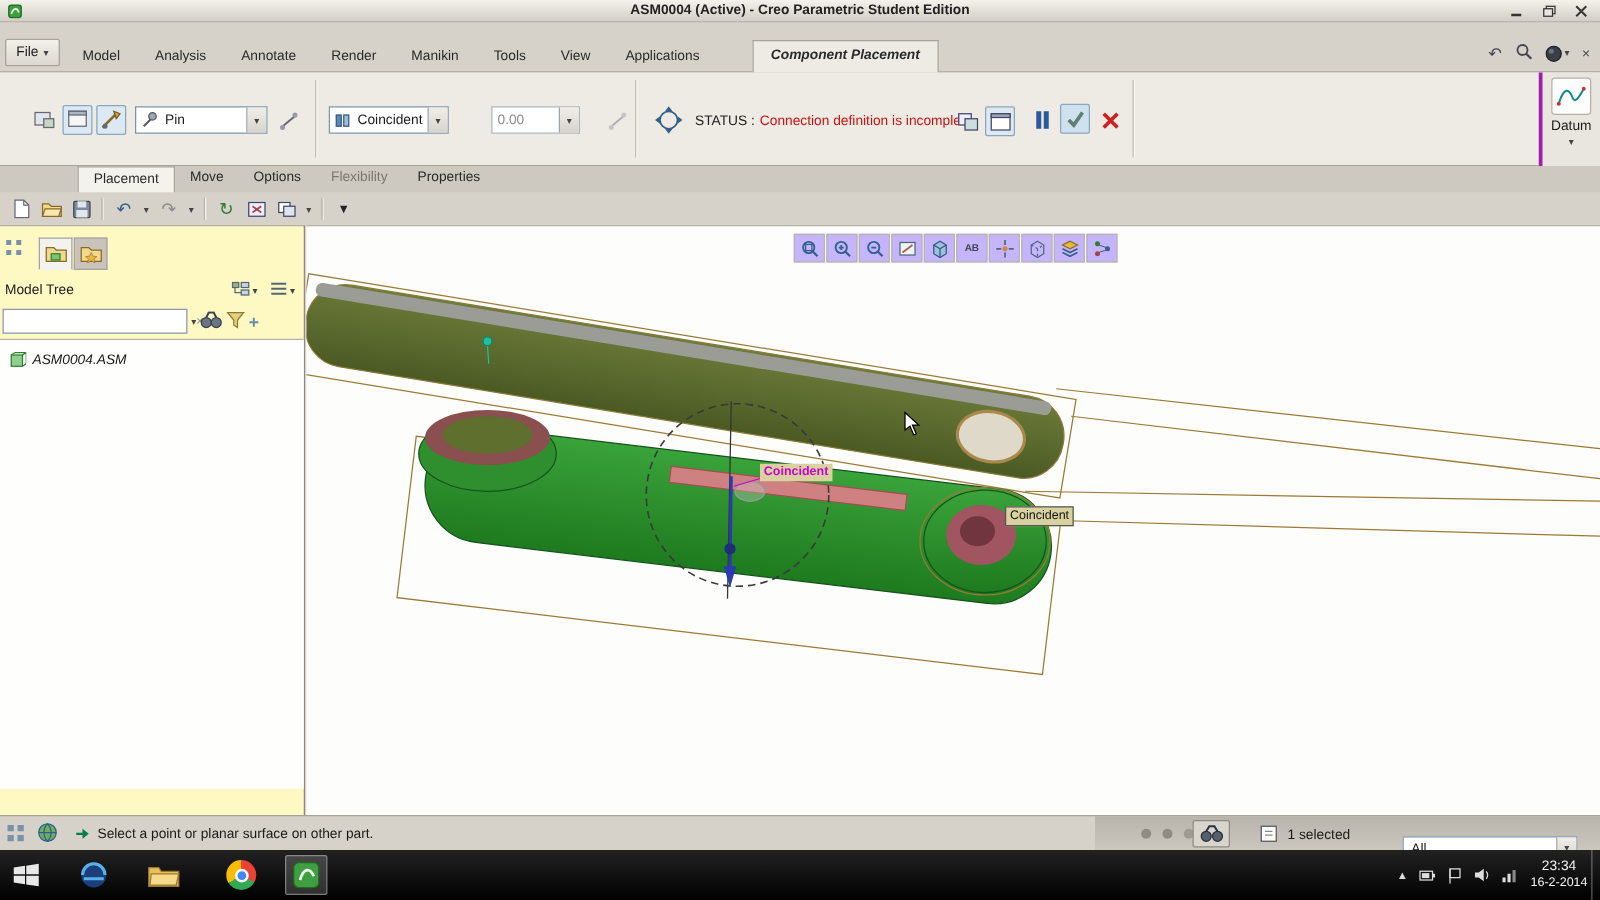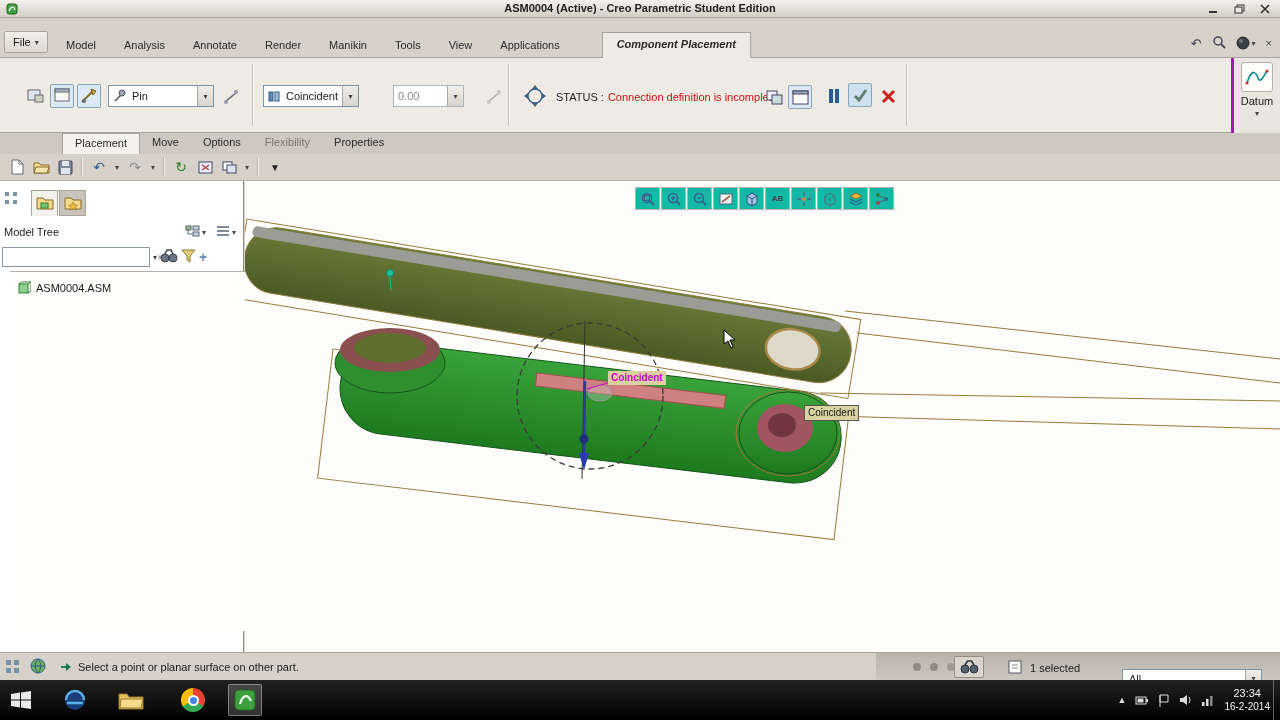--- a/index.html
+++ b/index.html
@@ -48,35 +48,35 @@
   .qbtn { width:22px; height:22px; display:flex; align-items:center; justify-content:center; color:#445; }
   .qsep { width:2px; height:18px; border-left:1px solid #b8b4ac; border-right:1px solid #f2f0ea; margin:0 3px; }
   .qcaret { width:10px; font-size:8px; color:#444; text-align:center; }
 
   
   .datum { left:1231px; top:58px; width:49px; height:75px; background:#e8e6df; border-left:3px solid #a21caf; text-align:center; }
   .datum .dbox { margin:4px auto 0; width:32px; height:30px; background:#fdfdfb; border:1px solid #b5b1a9; border-radius:3px;
     display:flex; align-items:center; justify-content:center; }
 
   
-  .leftpanel { left:0; top:180px; width:244px; height:472px; background:#ffffff; border-right:1px solid #8f8b83; border-top:1px solid #b5b1a9; }
+  .leftpanel { left:0; top:180px; width:244px; height:472px; background:#fef9c3; border-right:1px solid #8f8b83; border-top:1px solid #b5b1a9; }
   .ptab { width:27px; height:26px; display:flex; align-items:center; justify-content:center; border:1px solid #a8a49c; background:#c8c4bc; }
   .ptab.active { background:#f4f2ec; border-bottom-color:#f4f2ec; }
   .treehead { left:0; top:40px; width:244px; height:22px; display:flex; align-items:center; padding:0 4px; }
   .searchrow { left:0; top:64px; width:244px; height:24px; display:flex; align-items:center; gap:3px; padding:0 2px; }
   .searchbox { width:148px; height:20px; background:#fff; border:1px solid #8a96a2; display:flex; align-items:center; }
   .searchbox input { flex:1; border:none; outline:none; font-size:11px; padding:0 4px; background:transparent; }
-  .treelist { left:10px; top:90px; width:243px; height:360px; background:#fefefd; border-top:1px solid #b5b1a9; padding-top:6px; }
+  .treelist { left:0; top:90px; width:243px; height:360px; background:#fefefd; border-top:1px solid #b5b1a9; padding-top:6px;font-style:italic; }
   .trow { display:flex; align-items:center; gap:5px; height:19px; padding-left:8px; }
   .trow.child { padding-left:26px; }
 
   
   .gfx { left:245px; top:180px; width:1035px; height:472px; background:#fdfdfc; border-top:1px solid #b5b1a9; overflow:hidden; }
   .gfx-toolbar { left:390px; top:6px; display:flex; gap:1px; }
-  .gbtn { width:25px; height:23px; background:#14b8a6; border:1px solid #b8b4ac; display:flex; align-items:center; justify-content:center; }
+  .gbtn { width:25px; height:23px; background:#c4b5fd; border:1px solid #b8b4ac; display:flex; align-items:center; justify-content:center; }
   .glabel { position:absolute; background:#d9d2a0; font-size:10px; padding:0 3px; line-height:14px; white-space:nowrap; }
   .glabel.l1 { color:#cc00cc; font-weight:bold; }
   .glabel.l2 { color:#111; border:1px solid #555; }
 
   
   .statusbar { left:0; top:652px; width:1280px; height:28px; background:#d6d2ca; border-top:1px solid #a8a49c; }
   .sb-right { left:876px; top:0; width:404px; height:28px; background:linear-gradient(#b8b4ac,#ccc8c0); }
   .sbbtn { display:flex; align-items:center; justify-content:center; }
   .sb-combo { display:flex; align-items:center; width:140px; height:19px; background:#fff; border:1px solid #7d93a6; }
 

